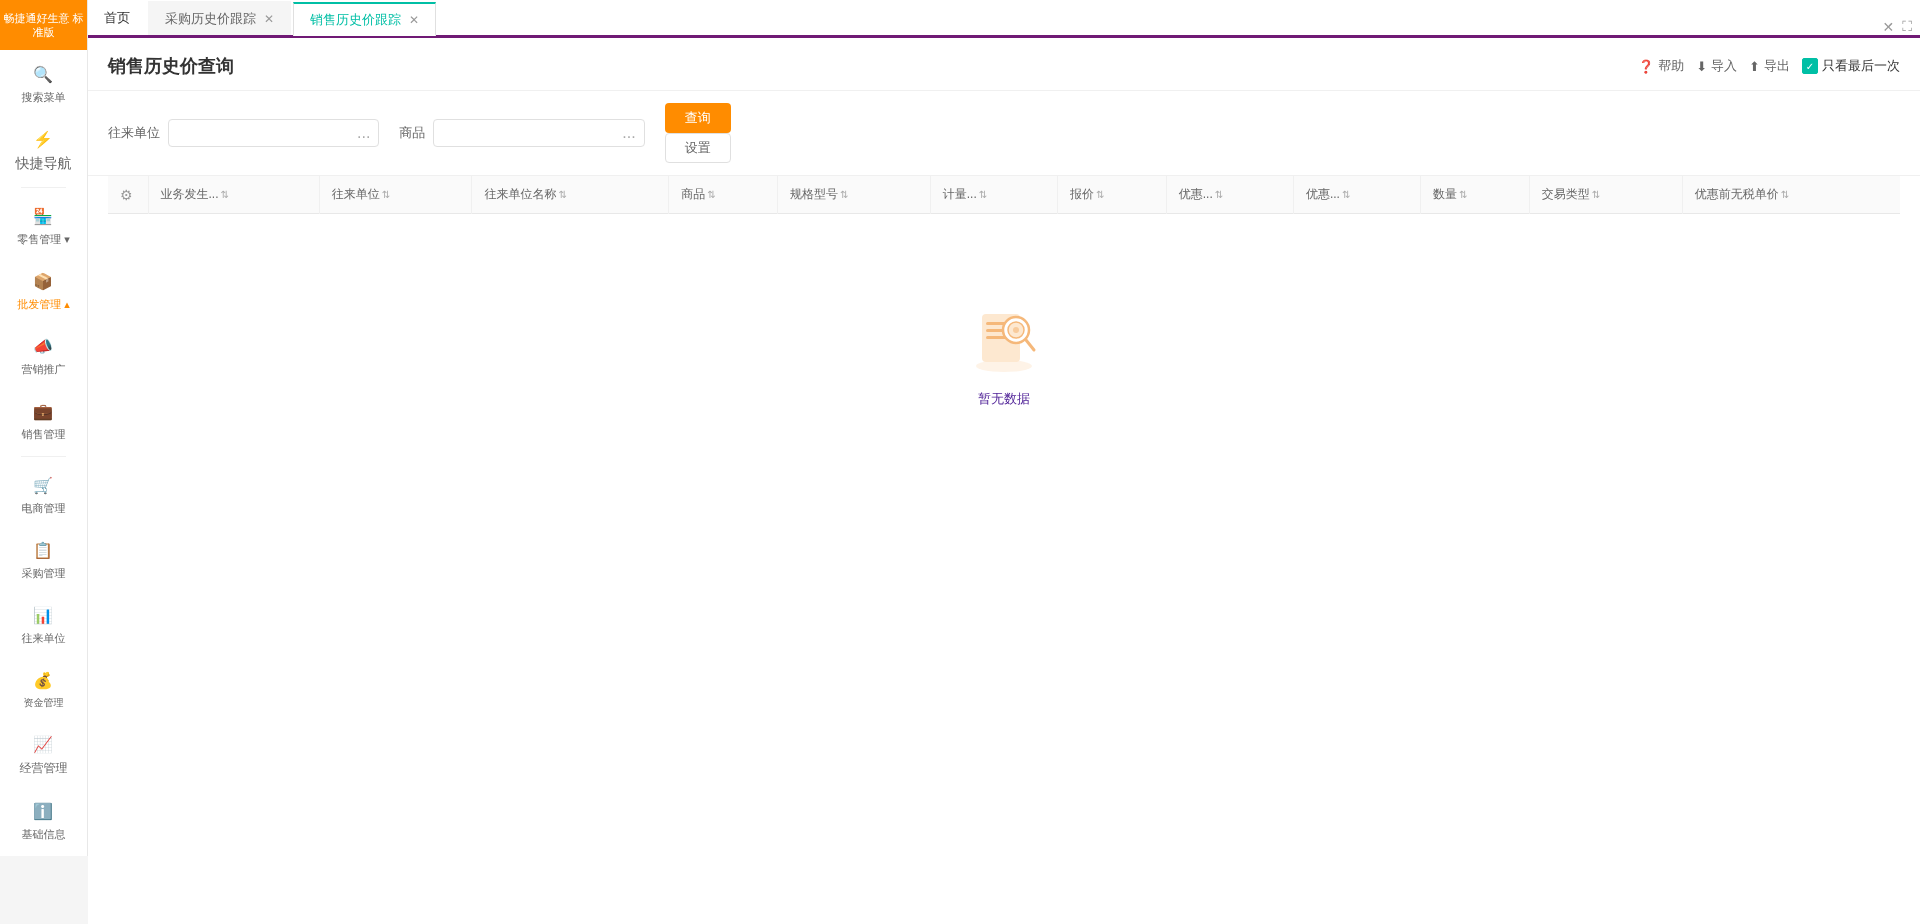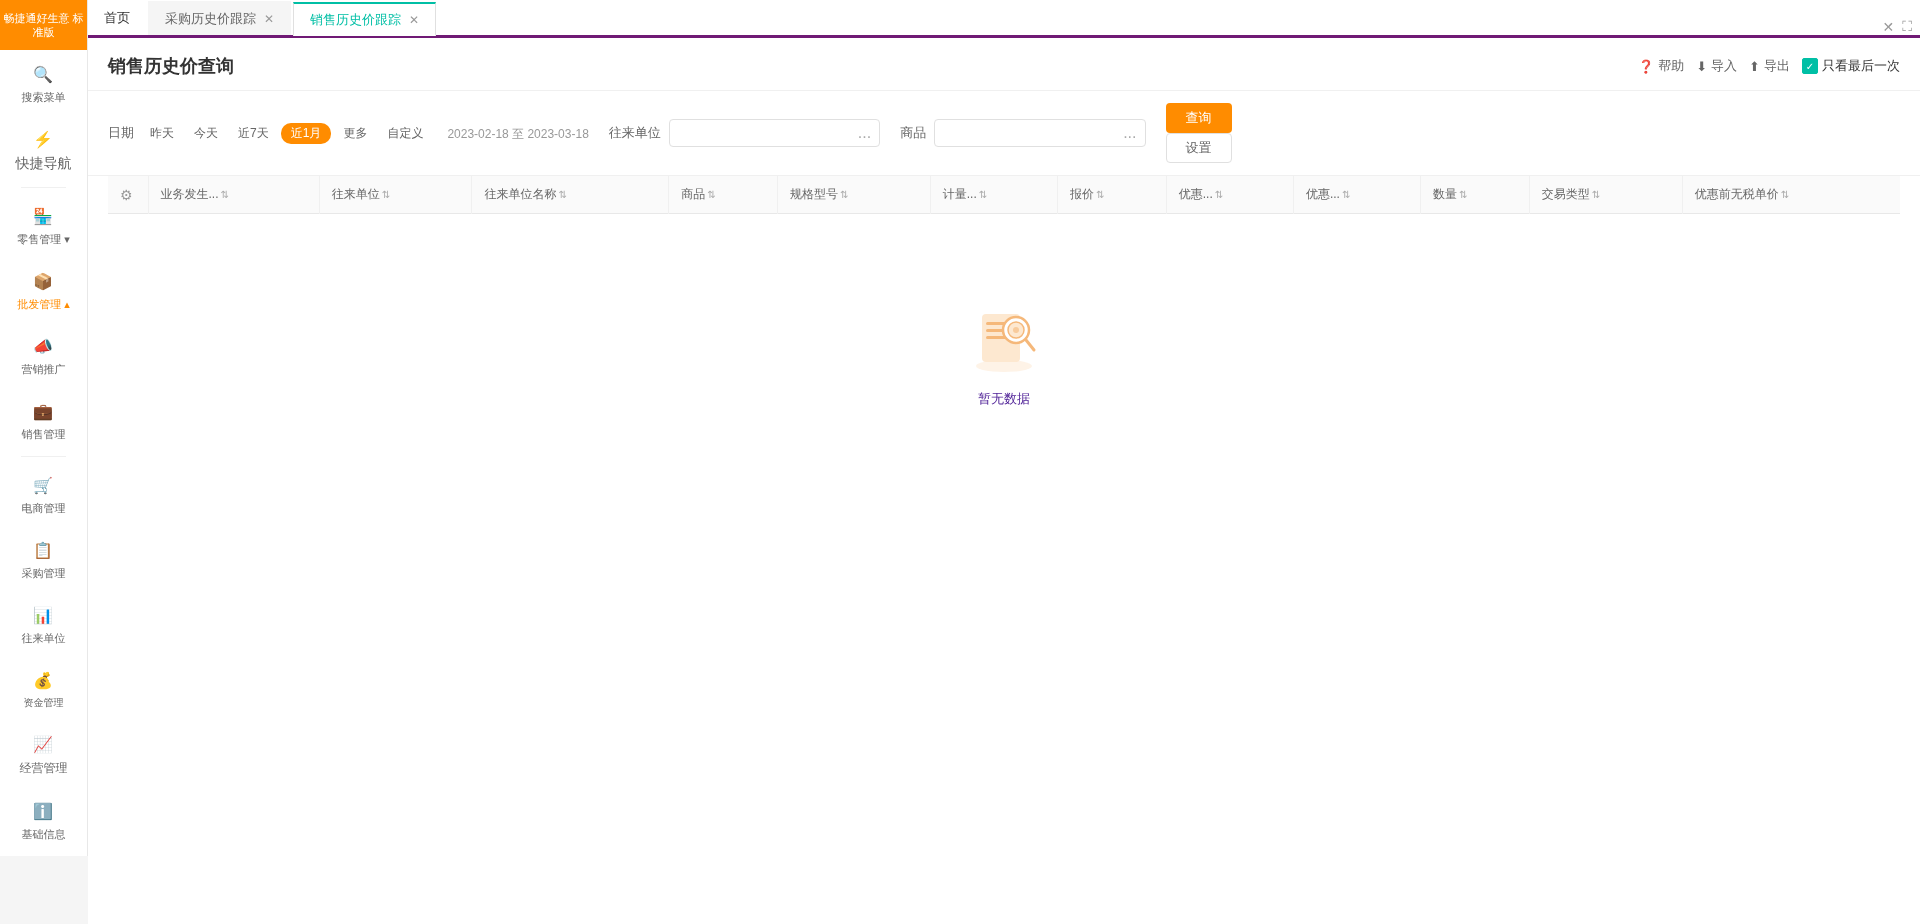--- a/index.html
+++ b/index.html
@@ -190,34 +190,20 @@
         </div>
         <label class="checkbox-label">
           <div class="checkbox-checked">✓</div>
           <span>只看最后一次</span>
         </label>
       </div>
     </div>
 
     <div class="filter-bar">
       <div class="filter-row">
-        <div class="filter-item">
-          <span class="filter-label">日期</span>
-          <div class="date-options" id="date-options-container">
-              <span class="date-option">昨天</span>
-              <span class="date-option">今天</span>
-              <span class="date-option">近7天</span>
-              <span class="date-option active">近1月</span>
-              <span class="date-option">更多</span>
-              <span class="date-option">自定义</span>
-            </div>
-          <div style="display:flex;flex-direction:column;align-items:flex-start;margin-left:8px;">
-            <div class="date-range">2023-02-18 至 2023-03-18</div>
-          </div>
-        </div>
 
         <div class="filter-item">
           <span class="filter-label">往来单位</span>
           <div class="filter-input">
             <input type="text" style="min-width: 180px;">
             <span class="dots">...</span>
           </div>
         </div>
 
         <div class="filter-item">

